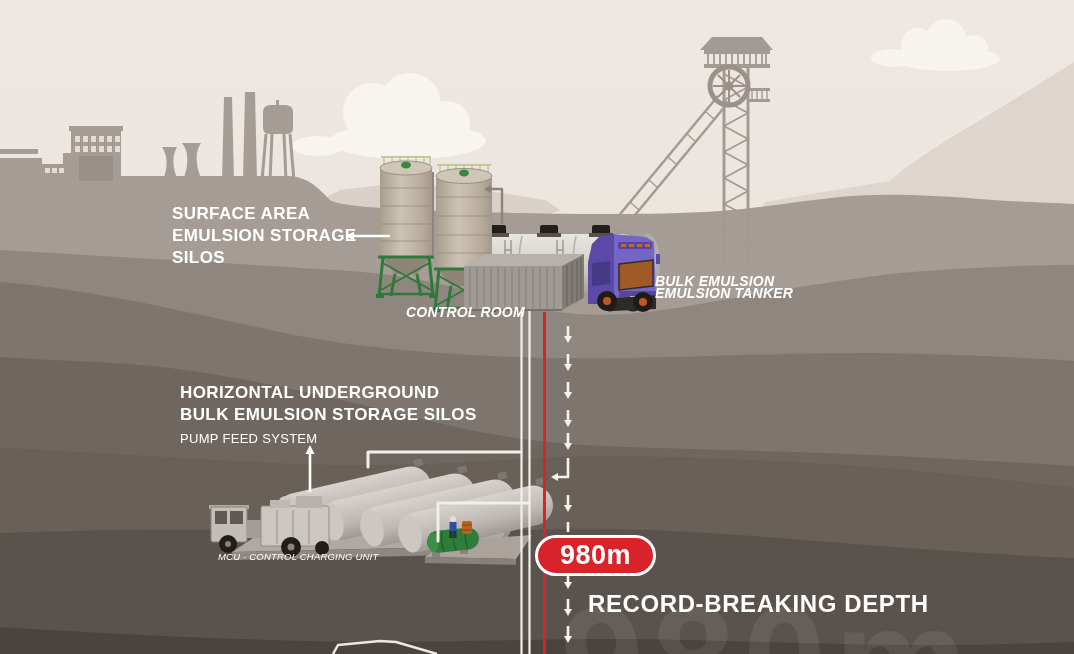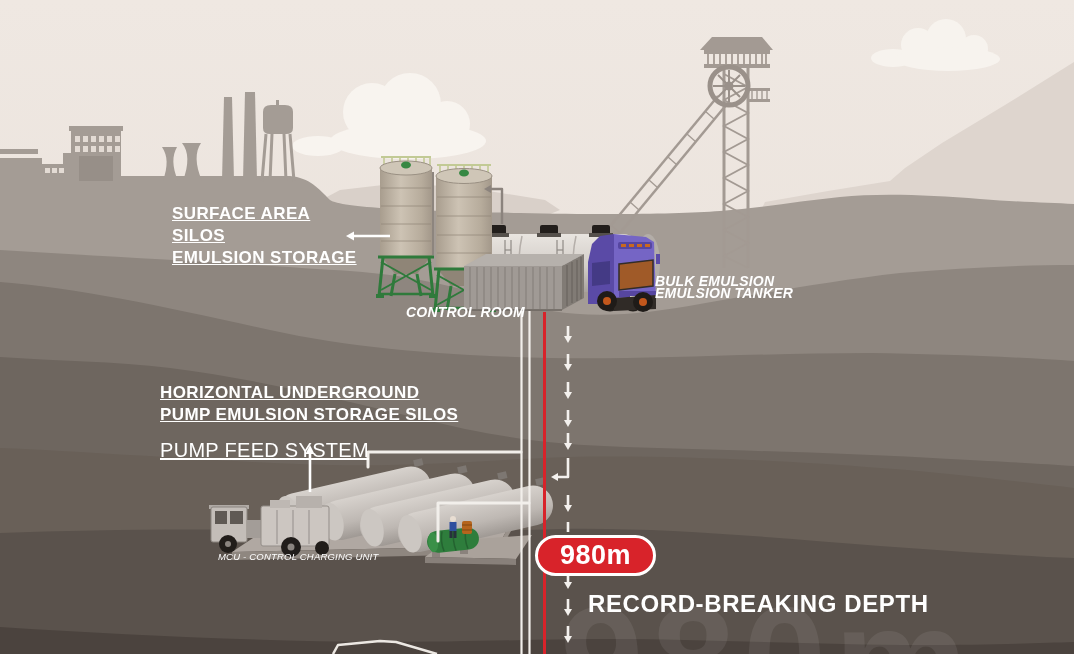--- a/index.html
+++ b/index.html
@@ -3,22 +3,22 @@
 <meta charset="utf-8">
 <style>
   html,body{margin:0;padding:0;background:#333;}
   #stage{
     position:relative;width:1074px;height:654px;overflow:hidden;
     font-family:"Liberation Sans",sans-serif;
     background:#e9e1da;
   }
   #scene{position:absolute;left:0;top:0;}
   .lbl{position:absolute;color:#ffffff;}
-  .lbl-big{font-weight:bold;font-size:17px;line-height:22px;letter-spacing:.4px;text-decoration:underline;}
-  .lbl-sub{font-weight:normal;font-size:20px;letter-spacing:.3px;margin-top:13px;}
+  .lbl-big{font-weight:bold;font-size:17px;line-height:22px;letter-spacing:.4px;}
+  .lbl-sub{font-weight:normal;font-size:13px;letter-spacing:.3px;margin-top:2px;}
   .lbl-small{font-style:italic;font-weight:bold;font-size:14px;line-height:11.5px;letter-spacing:.2px;}
   .lbl-mcu{font-style:italic;font-size:9.5px;letter-spacing:.2px;}
   .lbl-mcu .abbr{font-weight:normal;}
   .badge{
     position:absolute;left:535px;top:535px;width:121px;height:41px;
     background:#d8232a;border:3.5px solid #ffffff;border-radius:24px;
     display:flex;align-items:center;justify-content:center;
     box-sizing:border-box;
   }
   .badge span{color:#fff;font-weight:bold;font-size:27px;letter-spacing:.5px;}
@@ -449,34 +449,34 @@
   <g stroke="#ffffff" stroke-width="2.6" fill="#ffffff">
     <line x1="310" y1="492" x2="310" y2="453"></line>
     <polygon points="305.5,454 314.5,454 310,445" stroke="none"></polygon>
   </g>
 
   <polyline points="333,654 338,645 380,641 396,642 437,654" fill="none" stroke="#ece8e3" stroke-width="2.5" stroke-linejoin="round"></polyline>
 </svg>
 
 <div class="lbl lbl-big" style="left:172px;top:203px;">
   <div>SURFACE AREA</div>
+  <div>EMULSION STORAGE</div>
   <div>SILOS</div>
-  <div>EMULSION STORAGE</div>
 </div>
 
 <div class="lbl lbl-small" style="left:406px;top:307px;">CONTROL ROOM</div>
 
 <div class="lbl lbl-small" style="left:655px;top:276px;">
   <div>BULK EMULSION</div>
   <div>EMULSION TANKER</div>
 </div>
 
-<div class="lbl lbl-big" style="left:160px;top:382px;">
+<div class="lbl lbl-big" style="left:180px;top:382px;">
   <div>HORIZONTAL UNDERGROUND</div>
-  <div>PUMP EMULSION STORAGE SILOS</div>
+  <div>BULK EMULSION STORAGE SILOS</div>
   <div class="lbl-sub">PUMP FEED SYSTEM</div>
 </div>
 
 <div class="lbl lbl-mcu" style="left:218px;top:551px;">
   <span class="abbr">MCU</span><span> - CONTROL CHARGING UNIT</span>
 </div>
 
 <div class="badge">
   <span>980m</span>
 </div>

